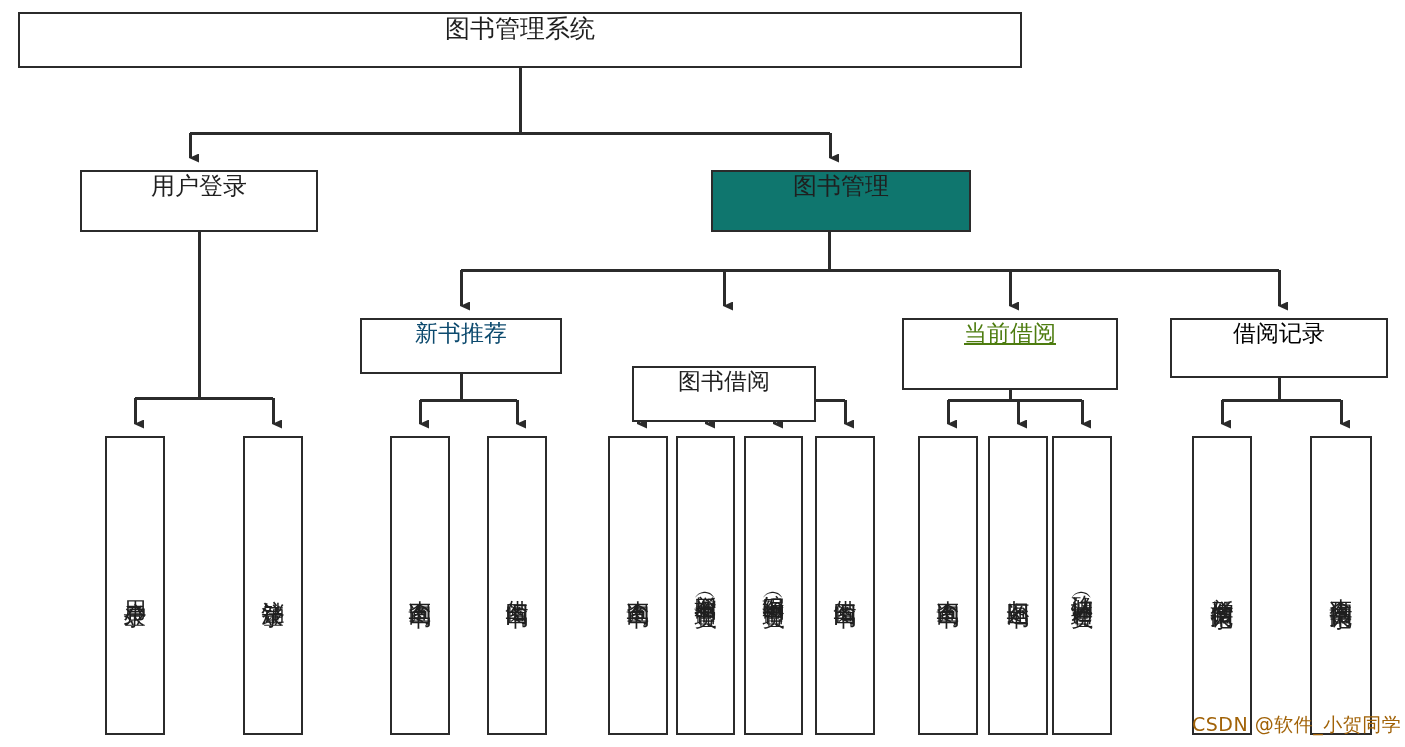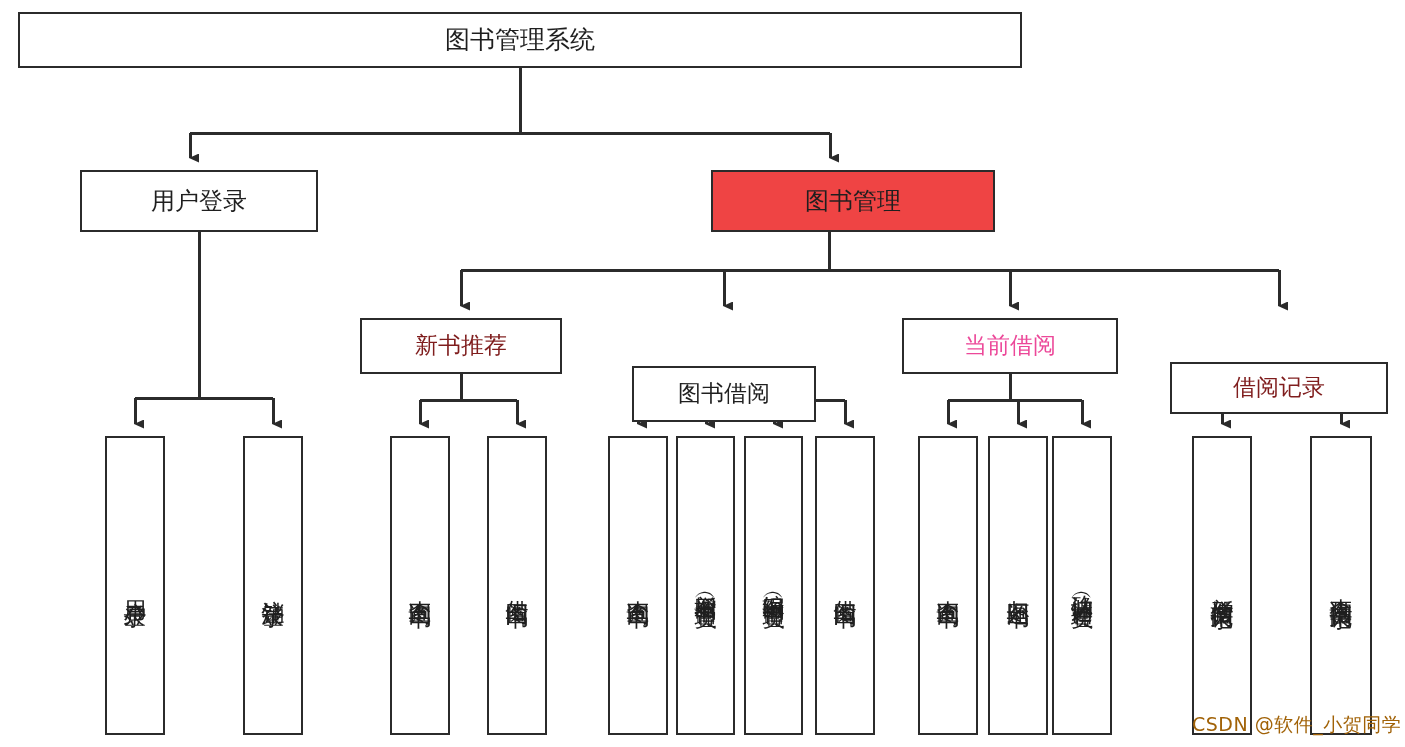--- a/index.html
+++ b/index.html
@@ -26,21 +26,21 @@
     height: 747px;
     pointer-events: none;
   }
   .node {
     position: absolute;
     box-sizing: border-box;
     border: 2.5px solid #2b2b2b;
     background: #ffffff;
     color: #1f1f1f;
     display: flex;
-    align-items: center;
+    align-items: flex-start;
     justify-content: center;
     text-align: center;
     line-height: 1.18;
   }
   .node.root {
     font-size: 25px;
   }
   .node.level2 {
     font-size: 24px;
   }
@@ -127,34 +127,34 @@
     </g>
   </svg>
 
   <div class="node root" id="node-root" style="left: 18px; top: 12px; width: 1004px; height: 56px; border-color: rgb(43, 43, 43); background: rgb(255, 255, 255); color: rgb(31, 31, 31);">
     <span class="label">图书管理系统</span>
   </div>
 
   <div class="node level2" id="node-user-login" style="left: 80px; top: 170px; width: 238px; height: 62px; border-color: rgb(43, 43, 43); background: rgb(255, 255, 255); color: rgb(31, 31, 31);">
     <span class="label">用户登录</span>
   </div>
-  <div class="node level2" id="node-book-manage" style="left: 711px; top: 170px; width: 284px; height: 62px; border-color: rgb(43, 43, 43); background: #ef4444; color: rgb(31, 31, 31);">
+  <div class="node level2" id="node-book-manage" style="left: 711px; top: 170px; width: 260px; height: 62px; border-color: rgb(43, 43, 43); background: #0f766e; color: rgb(31, 31, 31);">
     <span class="label">图书管理</span>
   </div>
 
-  <div class="node level3" id="node-new-book-recommend" style="left: 360px; top: 318px; width: 202px; height: 56px; border-color: rgb(43, 43, 43); background: rgb(255, 255, 255); color: #7f1d1d;">
+  <div class="node level3" id="node-new-book-recommend" style="left: 360px; top: 318px; width: 202px; height: 56px; border-color: rgb(43, 43, 43); background: rgb(255, 255, 255); color: #0c4a6e;">
     <span class="label">新书推荐</span>
   </div>
   <div class="node level3" id="node-book-borrow" style="left: 632px; top: 318px; width: 184px; height: 56px; border-color: rgb(43, 43, 43); background: rgb(255, 255, 255); color: rgb(31, 31, 31); margin-top: 48px;">
     <span class="label">图书借阅</span>
   </div>
-  <div class="node level3" id="node-current-borrow" style="left: 902px; top: 318px; width: 216px; height: 56px; border-color: rgb(43, 43, 43); background: rgb(255, 255, 255); color: #ec4899;">
+  <div class="node level3" id="node-current-borrow" style="left: 902px; top: 318px; width: 216px; height: 72px; border-color: rgb(43, 43, 43); background: rgb(255, 255, 255); color: #4d7c0f; text-decoration: underline;">
     <span class="label">当前借阅</span>
   </div>
-  <div class="node level3" id="node-borrow-record" style="left: 1170px; top: 318px; width: 218px; height: 52px; border-color: rgb(43, 43, 43); background: rgb(255, 255, 255); color: #7f1d1d; margin-top: 44px;">
+  <div class="node level3" id="node-borrow-record" style="left: 1170px; top: 318px; width: 218px; height: 60px; border-color: rgb(43, 43, 43); background: rgb(255, 255, 255); color: #000000;">
     <span class="label">借阅记录</span>
   </div>
 
   <div class="node leaf" id="node-leaf-0" style="left: 105px; top: 436px; width: 60px; height: 299px; border-color: rgb(43, 43, 43); background: rgb(255, 255, 255); color: rgb(31, 31, 31);">
     <span class="label">用户登录</span>
   </div>
   <div class="node leaf" id="node-leaf-1" style="left: 243px; top: 436px; width: 60px; height: 299px; border-color: rgb(43, 43, 43); background: rgb(255, 255, 255); color: rgb(31, 31, 31);">
     <span class="label">注销登录</span>
   </div>
   <div class="node leaf" id="node-leaf-2" style="left: 390px; top: 436px; width: 60px; height: 299px; border-color: rgb(43, 43, 43); background: rgb(255, 255, 255); color: rgb(31, 31, 31);">

